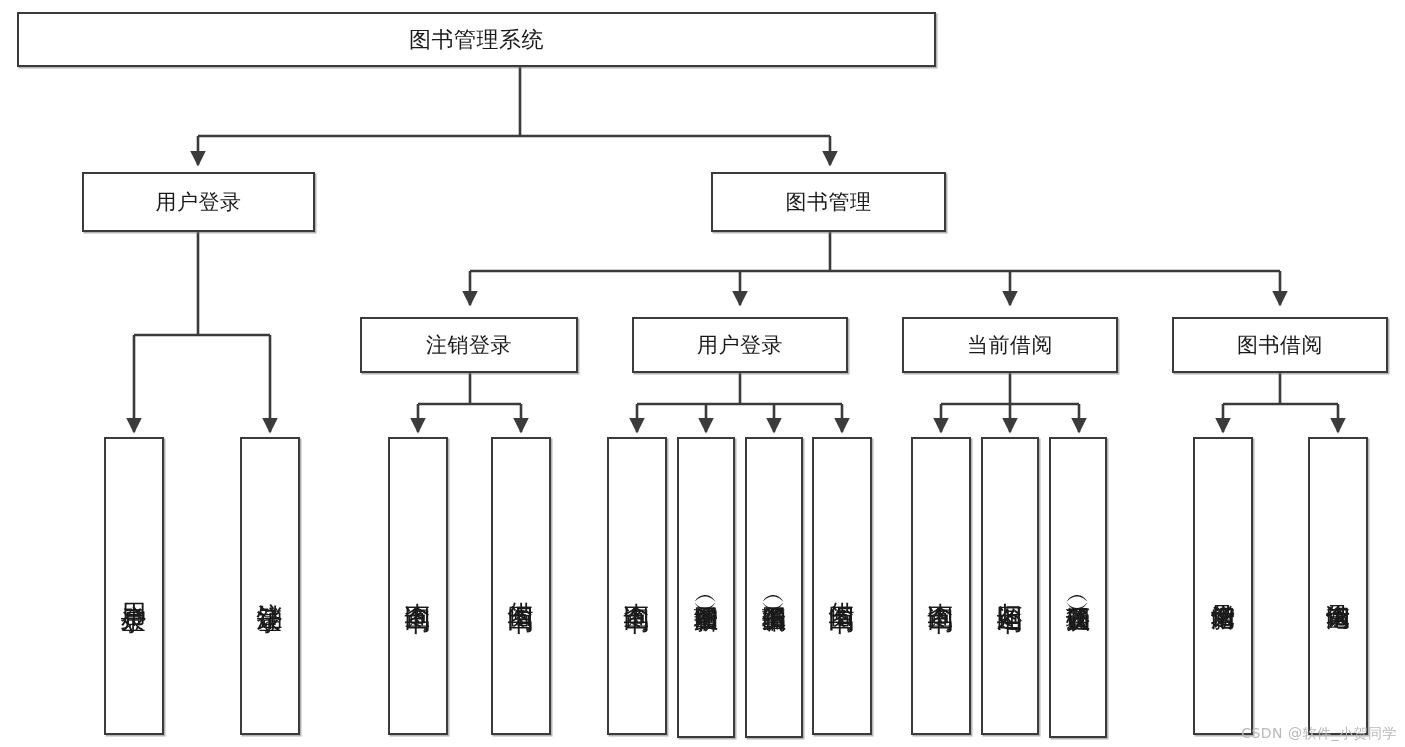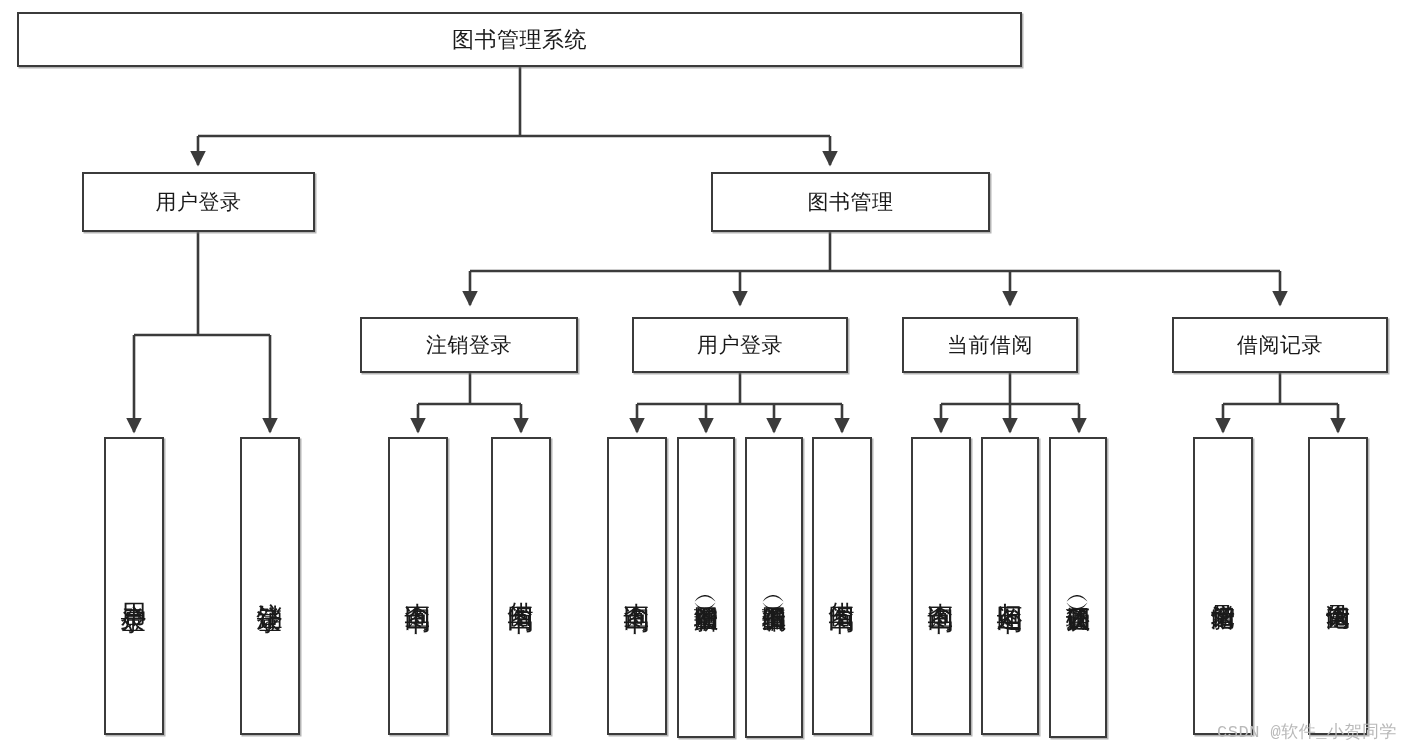--- a/index.html
+++ b/index.html
@@ -66,25 +66,24 @@
     white-space: nowrap;
   }
   .node.v.small .label {
     font-size: 24px;
     letter-spacing: 0px;
   }
   #watermark {
     position: absolute;
     right: 8px;
     bottom: 4px;
-    font-size: 17px;
+    font-size: 14px;
     color: #b9b9b9;
     white-space: nowrap;
     letter-spacing: 0.5px;
-    font-family: Liberation Mono, monospace;
   }
 </style>
 </head>
 <body>
 
 <div id="canvas">
 
   <svg id="edges" viewBox="0 0 1405 747" xmlns="http://www.w3.org/2000/svg">
     <defs>
       <marker id="arrow" viewBox="0 0 10 10" refX="9" refY="5" markerWidth="6" markerHeight="6" orient="auto-start-reverse">
@@ -131,42 +130,42 @@
       <path d="M 1010 404 L 1010 432" marker-end="url(#arrow)"></path>
       <path d="M 1079 404 L 1079 432" marker-end="url(#arrow)"></path>
 
       <path d="M 1280 373 L 1280 404"></path>
       <path d="M 1223 404 L 1338 404"></path>
       <path d="M 1223 404 L 1223 432" marker-end="url(#arrow)"></path>
       <path d="M 1338 404 L 1338 432" marker-end="url(#arrow)"></path>
     </g>
   </svg>
 
-  <div class="node h root" style="left:17px; top:12px; width:1005px; height:55px;">
+  <div class="node h root" style="left:17px; top:12px; width:919px; height:55px;">
     <span class="label">图书管理系统</span>
   </div>
 
   <div class="node h" style="left:82px; top:172px; width:233px; height:60px;">
     <span class="label">用户登录</span>
   </div>
-  <div class="node h" style="left:711px; top:172px; width:279px; height:60px;">
+  <div class="node h" style="left:711px; top:172px; width:235px; height:60px;">
     <span class="label">图书管理</span>
   </div>
 
   <div class="node h" style="left:360px; top:317px; width:218px; height:56px;">
     <span class="label">注销登录</span>
   </div>
   <div class="node h" style="left:632px; top:317px; width:216px; height:56px;">
     <span class="label">用户登录</span>
   </div>
-  <div class="node h" style="left:902px; top:317px; width:176px; height:56px;">
+  <div class="node h" style="left:902px; top:317px; width:216px; height:56px;">
     <span class="label">当前借阅</span>
   </div>
   <div class="node h" style="left:1172px; top:317px; width:216px; height:56px;">
-    <span class="label">借阅记录</span>
+    <span class="label">图书借阅</span>
   </div>
 
   <div class="node v" style="left:104px; top:437px; width:60px; height:298px;">
     <span class="label">用户登录</span>
   </div>
   <div class="node v" style="left:240px; top:437px; width:60px; height:298px;">
     <span class="label">注销登录</span>
   </div>
 
   <div class="node v" style="left:388px; top:437px; width:60px; height:298px;">

